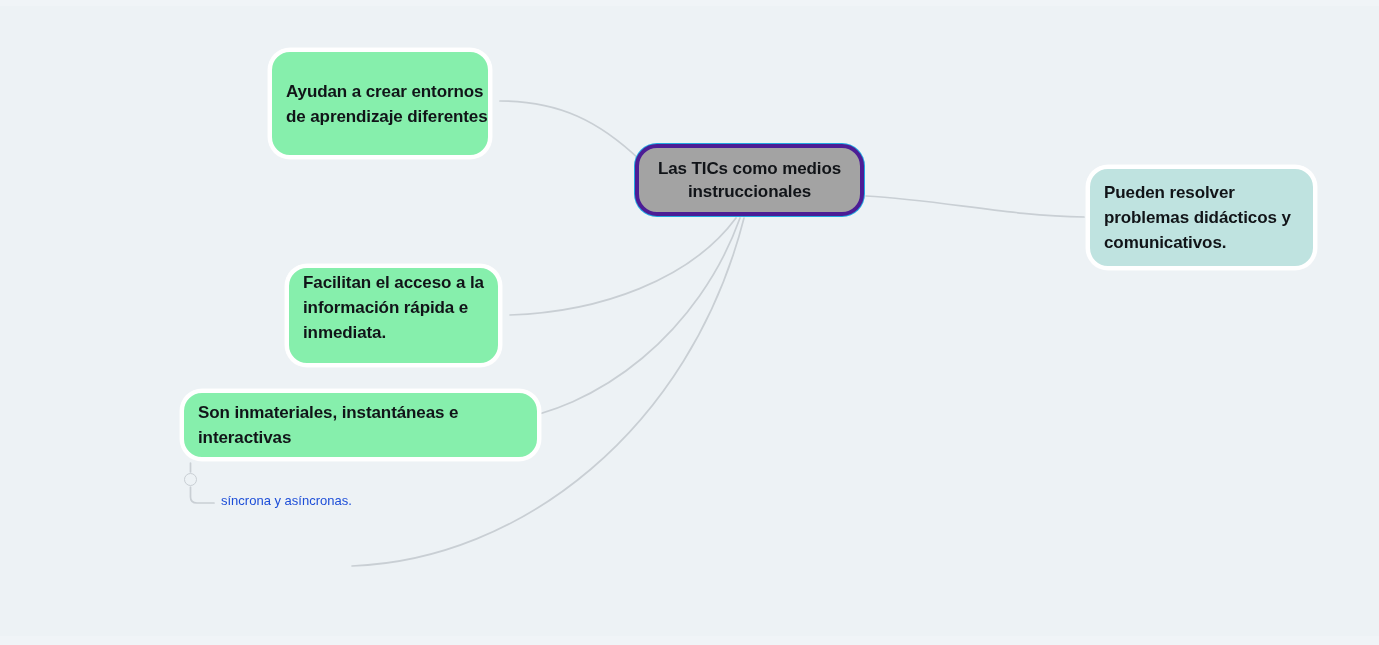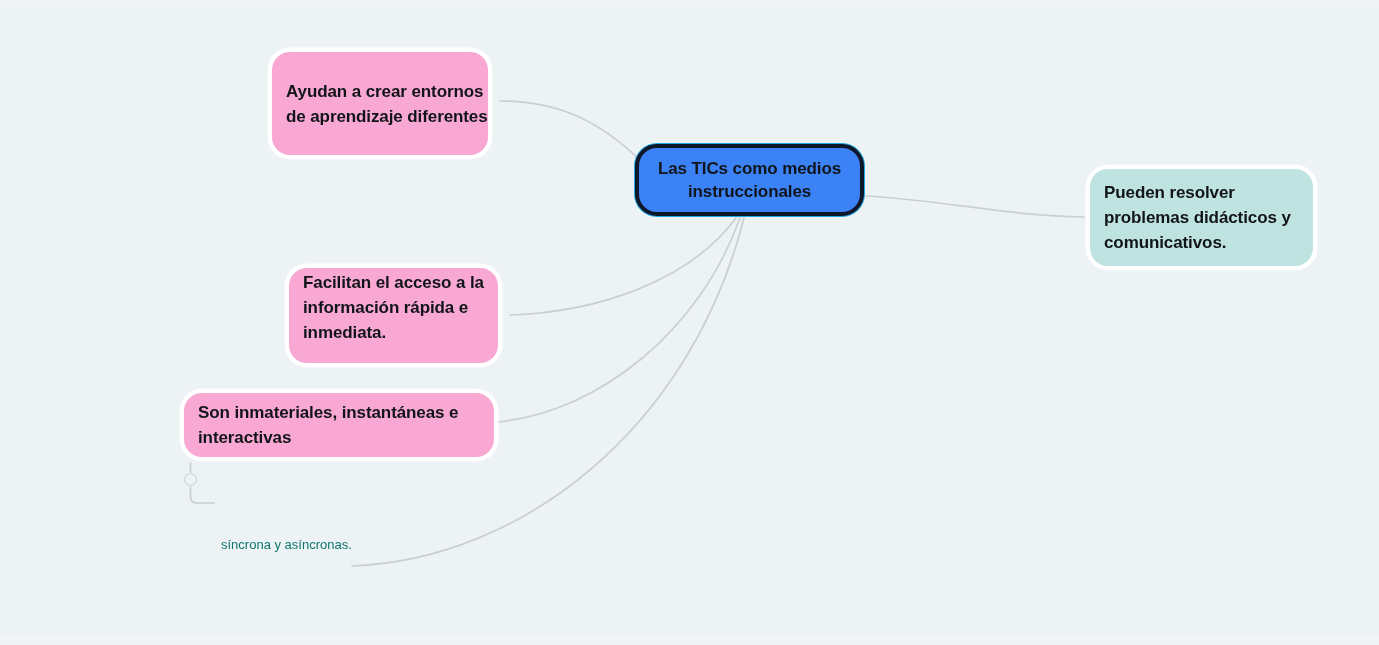--- a/index.html
+++ b/index.html
@@ -53,25 +53,25 @@
     font-weight: bold;
     letter-spacing: -0.1px;
     border: 4px solid #ffffff;
     box-shadow: 0 0 0 0.5px rgba(255,255,255,0.9);
   }
   .node .node-text {
     display: block;
     width: 100%;
   }
 
-  .node.blue  { background: #f9a8d4; }
+  .node.blue  { background: #86efac; }
   .node.teal  { background: #bfe3e0; }
   .node.cyan  {
-    background: #3b82f6;
-    border: 4px solid #0f172a;
+    background: #a3a3a3;
+    border: 4px solid #4c1d95;
     box-shadow: 0 0 0 1px #22a8e0;
   }
 
   
   #node-ayudan {
     left: 268px; top: 48px; width: 224px; height: 111px;
     border-radius: 22px;
     padding: 0 0 0 14px;
     font-size: 17px;
     line-height: 25px;
@@ -92,21 +92,21 @@
     line-height: 25px;
   }
   #node-facilitan {
     left: 285px; top: 264px; width: 217px; height: 103px;
     border-radius: 22px;
     padding: 0 0 16px 14px;
     font-size: 17px;
     line-height: 25px;
   }
   #node-inmateriales {
-    left: 180px; top: 389px; width: 318px; height: 72px;
+    left: 180px; top: 389px; width: 361px; height: 72px;
     border-radius: 22px;
     padding: 0 0 0 14px;
     font-size: 17px;
     line-height: 25px;
   }
   #node-distribucion {
     left: 52px; top: 542px; width: 292px; height: 49px;
     border-radius: 26px;
     padding: 0 0 0 15px;
     font-size: 17px;
@@ -122,23 +122,22 @@
     border: 1.6px solid #c9cfd4;
     background: #edf2f5;
     box-sizing: border-box;
   }
   #sub-label {
     position: absolute;
     left: 221px; top: 492px;
     font-size: 13px;
     line-height: 17px;
     font-weight: normal;
-    color: #0f766e;
+    color: #1d4ed8;
     white-space: nowrap;
-    margin-top: 44px;
   }
 </style>
 </head>
 <body>
 
 <div id="canvas">
 
   <div class="edge-band top"></div>
   <div class="edge-band bottom"></div>
 

